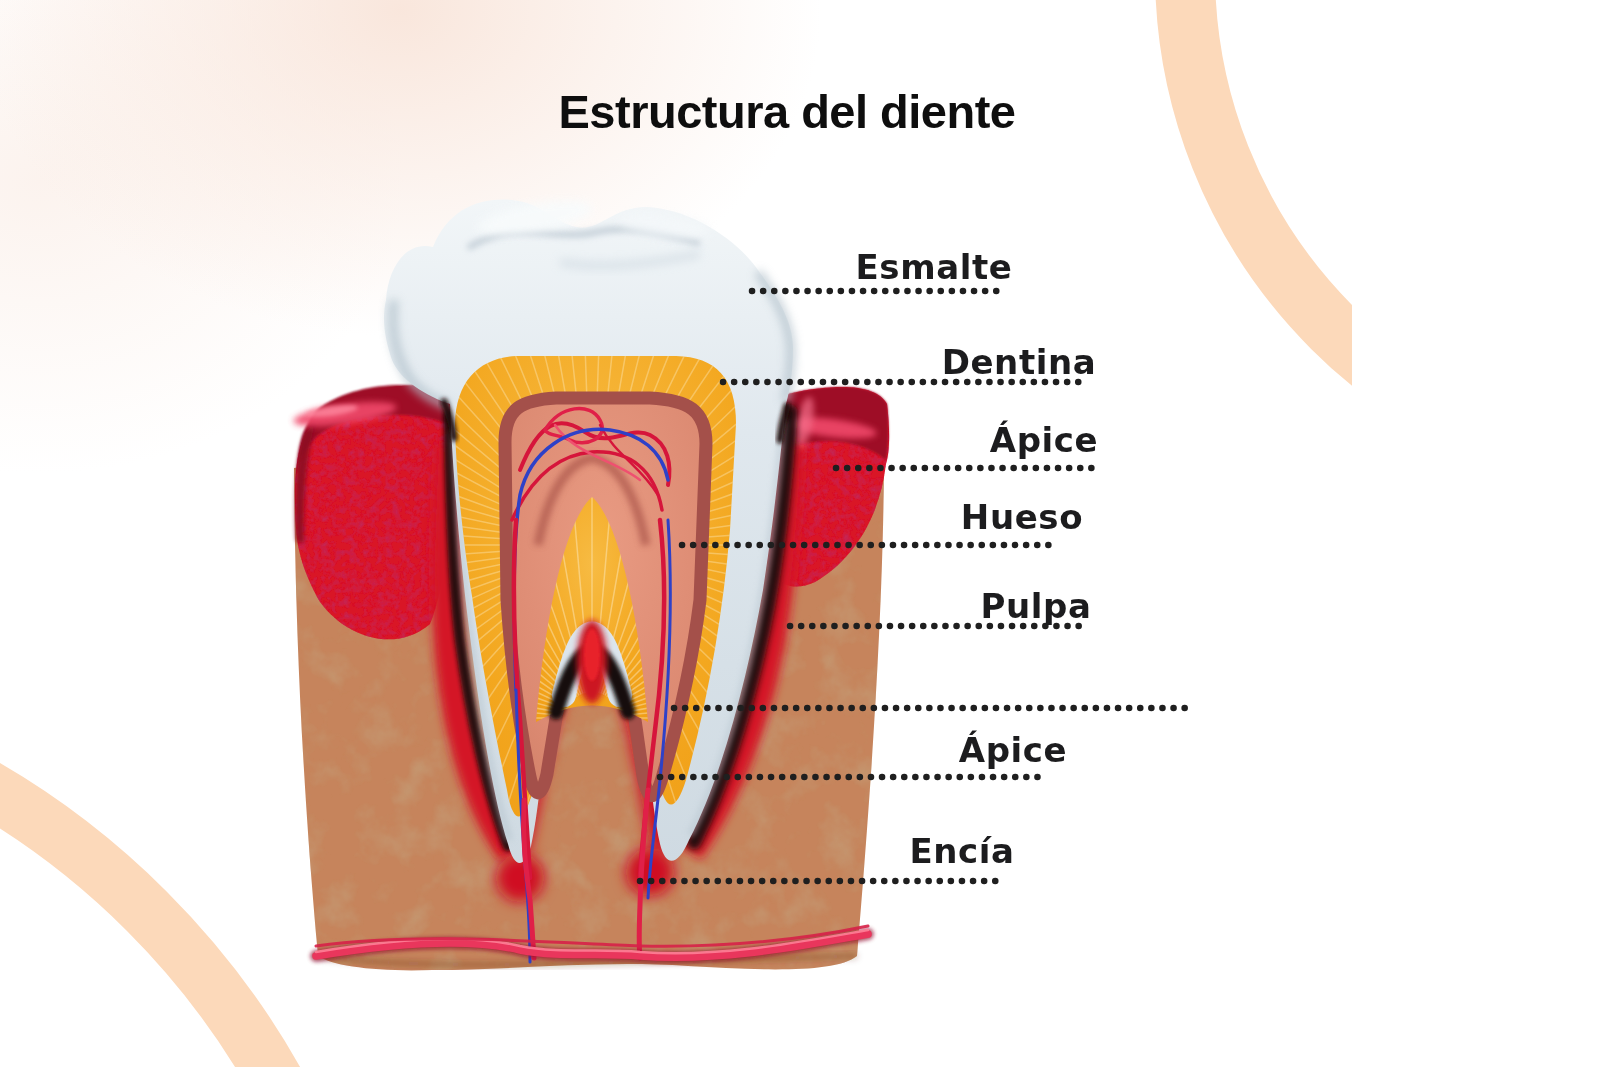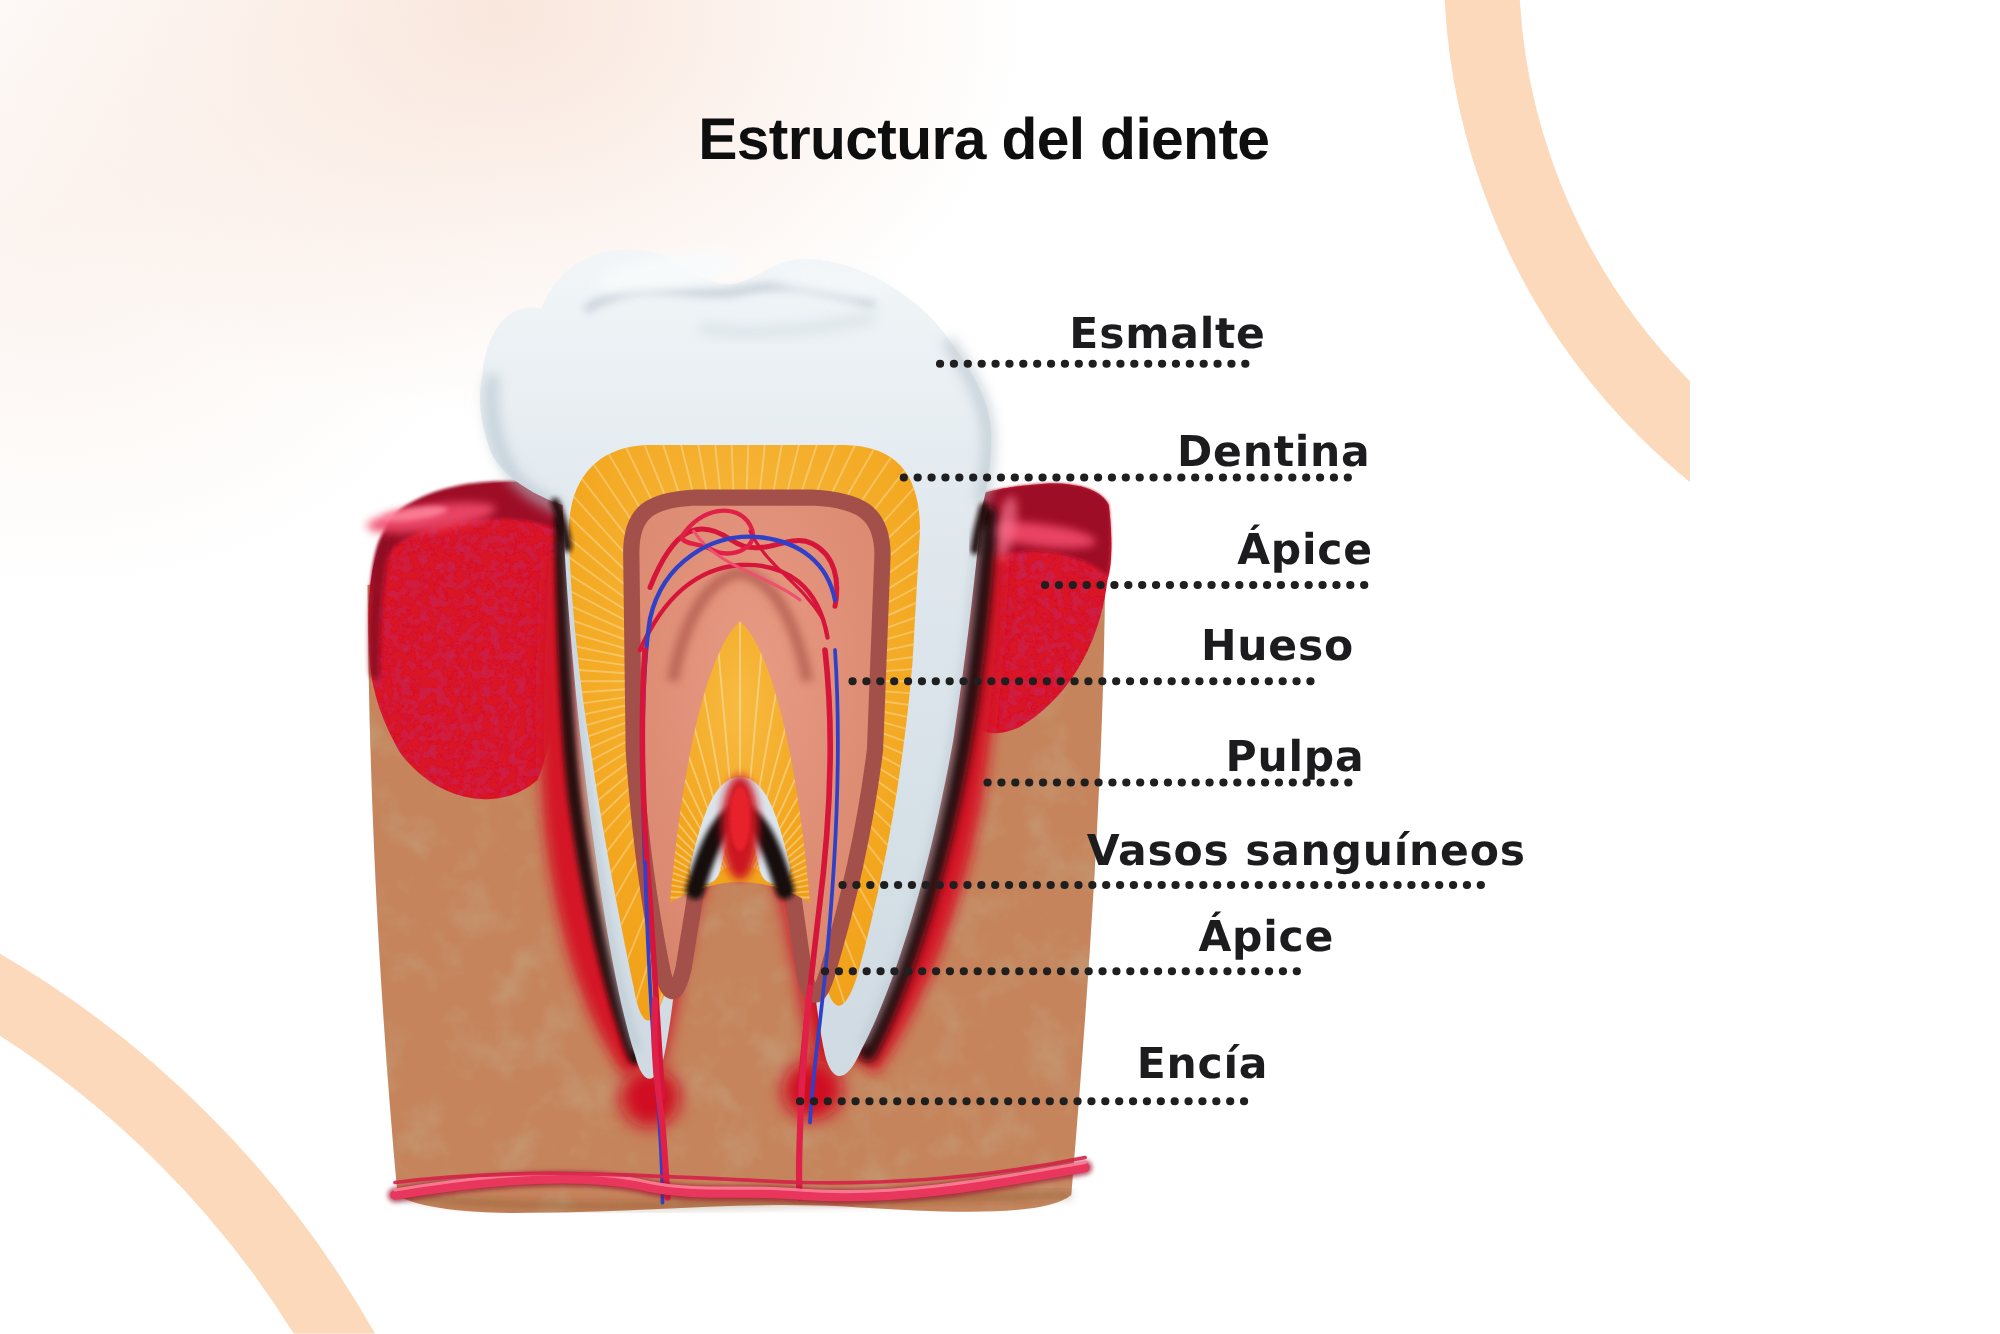--- a/index.html
+++ b/index.html
@@ -395,17 +395,16 @@
   </g>
 </svg>
 
 <div class="title">Estructura del diente</div>
 
 <div class="part-label" style="left:934px;top:267px">Esmalte</div>
 <div class="part-label" style="left:1019px;top:362px">Dentina</div>
 <div class="part-label" style="left:1044px;top:440px">Ápice</div>
 <div class="part-label" style="left:1022px;top:517px">Hueso</div>
 <div class="part-label" style="left:1036px;top:606px">Pulpa</div>
-<div class="part-label" style="left:1045px;top:681px">Vasos sanguíneos</div>
 <div class="part-label" style="left:1013px;top:750px">Ápice</div>
 <div class="part-label" style="left:962px;top:851px">Encía</div>
 
 </div>
 
 </body></html>

